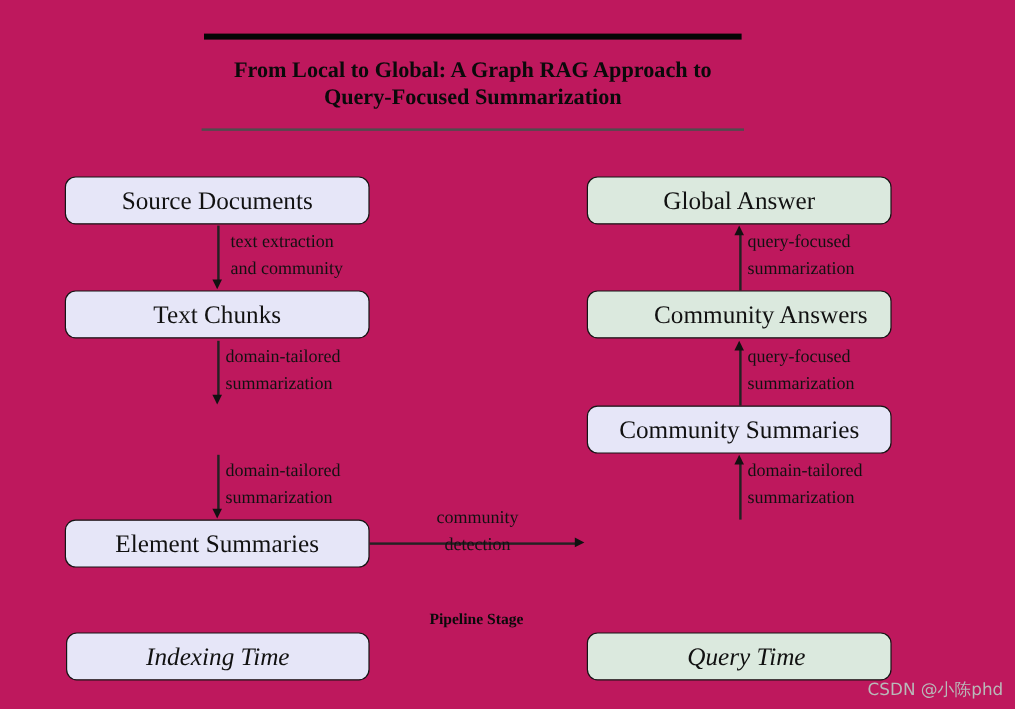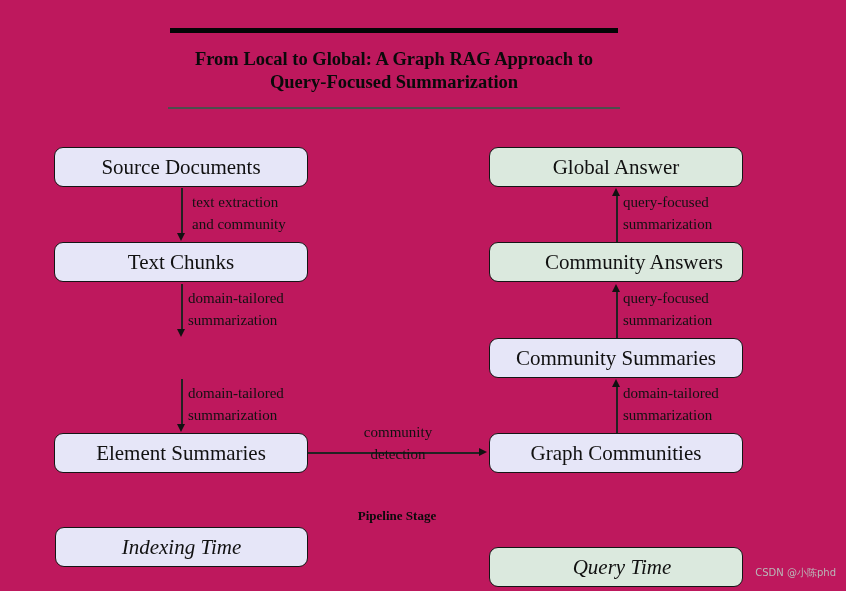--- a/index.html
+++ b/index.html
@@ -23,21 +23,21 @@
   .head-right{position:absolute;width:0;height:0;border-top:4.5px solid transparent;
               border-bottom:4.5px solid transparent;border-left:8px solid #111;}
   .alabel{position:absolute;font-size:15px;line-height:22px;color:#111;white-space:nowrap;}
   .center-label{position:absolute;left:322px;top:405px;width:152px;text-align:center;
                 font-size:15px;line-height:22px;color:#111;margin-top:16px;}
   .legend-box{font-style:italic;}
   .legend-center{position:absolute;left:316px;top:496px;width:162px;height:40px;
                  display:flex;align-items:center;justify-content:center;
                  font-weight:bold;font-size:13px;color:#0a0a0a;}
   .watermark{position:absolute;left:696px;top:566px;width:140px;text-align:right;
-             font-family:"DejaVu Sans", sans-serif;font-size:10px;
+             font-family:"DejaVu Sans", sans-serif;font-size:14px;
              color:var(--watermark-color,#b9b9b9);}
 </style>
 </head>
 <body>
 
 <div id="canvas">
 
   <div class="rule-thick" style="left:170px;top:28px;width:448px;height:5px;"></div>
   <div class="title">
     <div>From Local to Global: A Graph RAG Approach to</div>
@@ -85,23 +85,20 @@
 
   <div class="box fill-query" style="left:489px;top:147px;">
     <span>Global Answer</span>
   </div>
   <div class="box fill-query" style="left:489px;top:242px;padding-left:36px;">
     <span>Community Answers</span>
   </div>
   <div class="box fill-indexing" style="left:489px;top:338px;">
     <span>Community Summaries</span>
   </div>
-  <div class="box fill-indexing" style="left:489px;top:433px;">
-    <span>Graph Communities</span>
-  </div>
 
   <div class="vline" style="left:616px;top:194px;height:48px;"></div>
   <div class="head-up" style="left:612px;top:188px;"></div>
   <div class="alabel" style="left:623px;top:191px;">
     <div>query-focused</div>
     <div>summarization</div>
   </div>
 
   <div class="vline" style="left:616px;top:290px;height:48px;"></div>
   <div class="head-up" style="left:612px;top:284px;"></div>
@@ -116,19 +113,19 @@
     <div>domain-tailored</div>
     <div>summarization</div>
   </div>
 
   <div class="box fill-indexing legend-box" style="left:55px;top:527px;width:253px;">
     <span>Indexing Time</span>
   </div>
   <div class="legend-center">
     <span>Pipeline Stage</span>
   </div>
-  <div class="box fill-query legend-box" style="left:489px;top:547px;padding-left:12px;">
+  <div class="box fill-query legend-box" style="left:489px;top:527px;padding-left:12px;">
     <span>Query Time</span>
   </div>
 
   <div class="watermark">CSDN @小陈phd</div>
 
 </div>
 
 </body></html>

